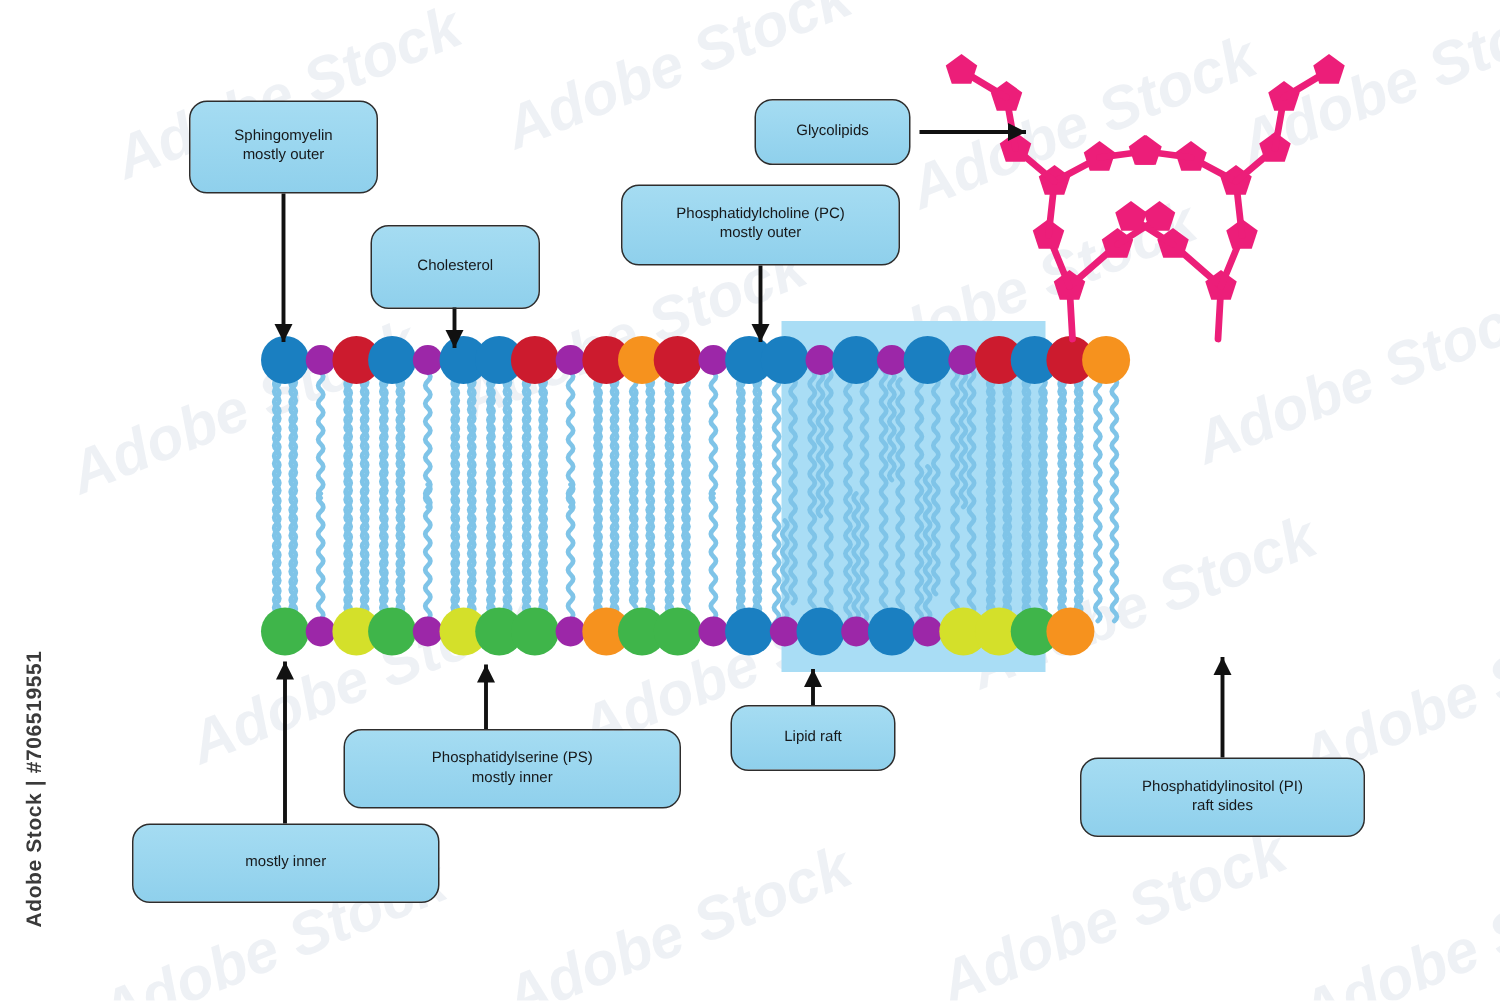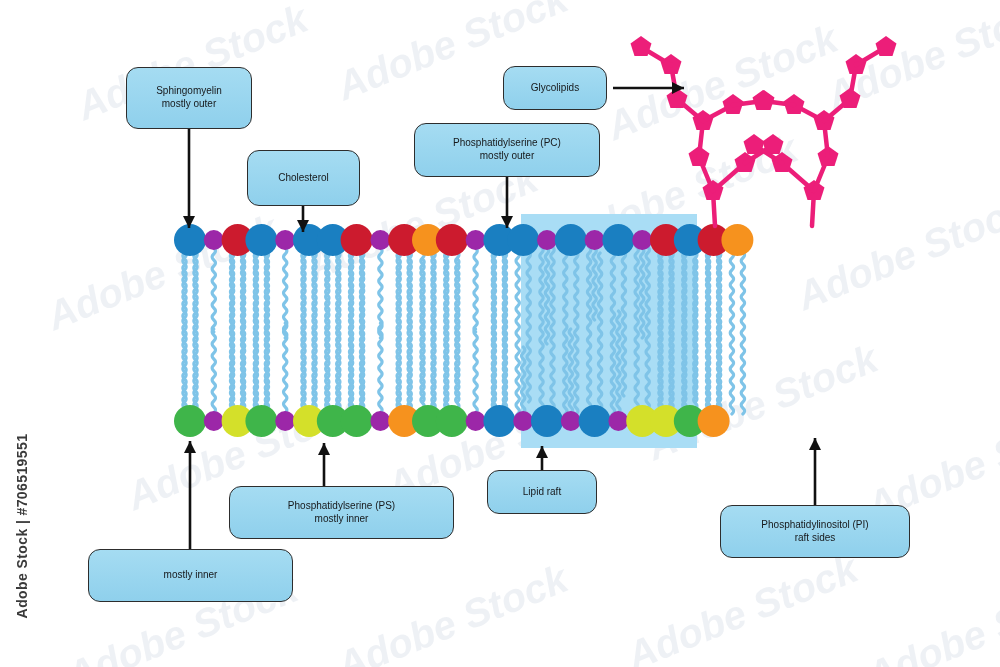--- a/index.html
+++ b/index.html
@@ -287,21 +287,21 @@
           <span>Cholesterol</span>
         </div>
       </div>
       <div class="callout" style="left: 503px; top: 66px; width: 104px; height: 44px;">
         <div>
           <span>Glycolipids</span>
         </div>
       </div>
       <div class="callout" style="left: 414px; top: 123px; width: 186px; height: 54px;">
         <div>
-          <span>Phosphatidylserine (PC)</span>
+          <span>Phosphatidylcholine (PC)</span>
           <span>mostly outer</span>
         </div>
       </div>
       <div class="callout" style="left: 88px; top: 549px; width: 205px; height: 53px;">
         <div>
           <span>mostly inner</span>
         </div>
       </div>
       <div class="callout" style="left: 229px; top: 486px; width: 225px; height: 53px;">
         <div>

